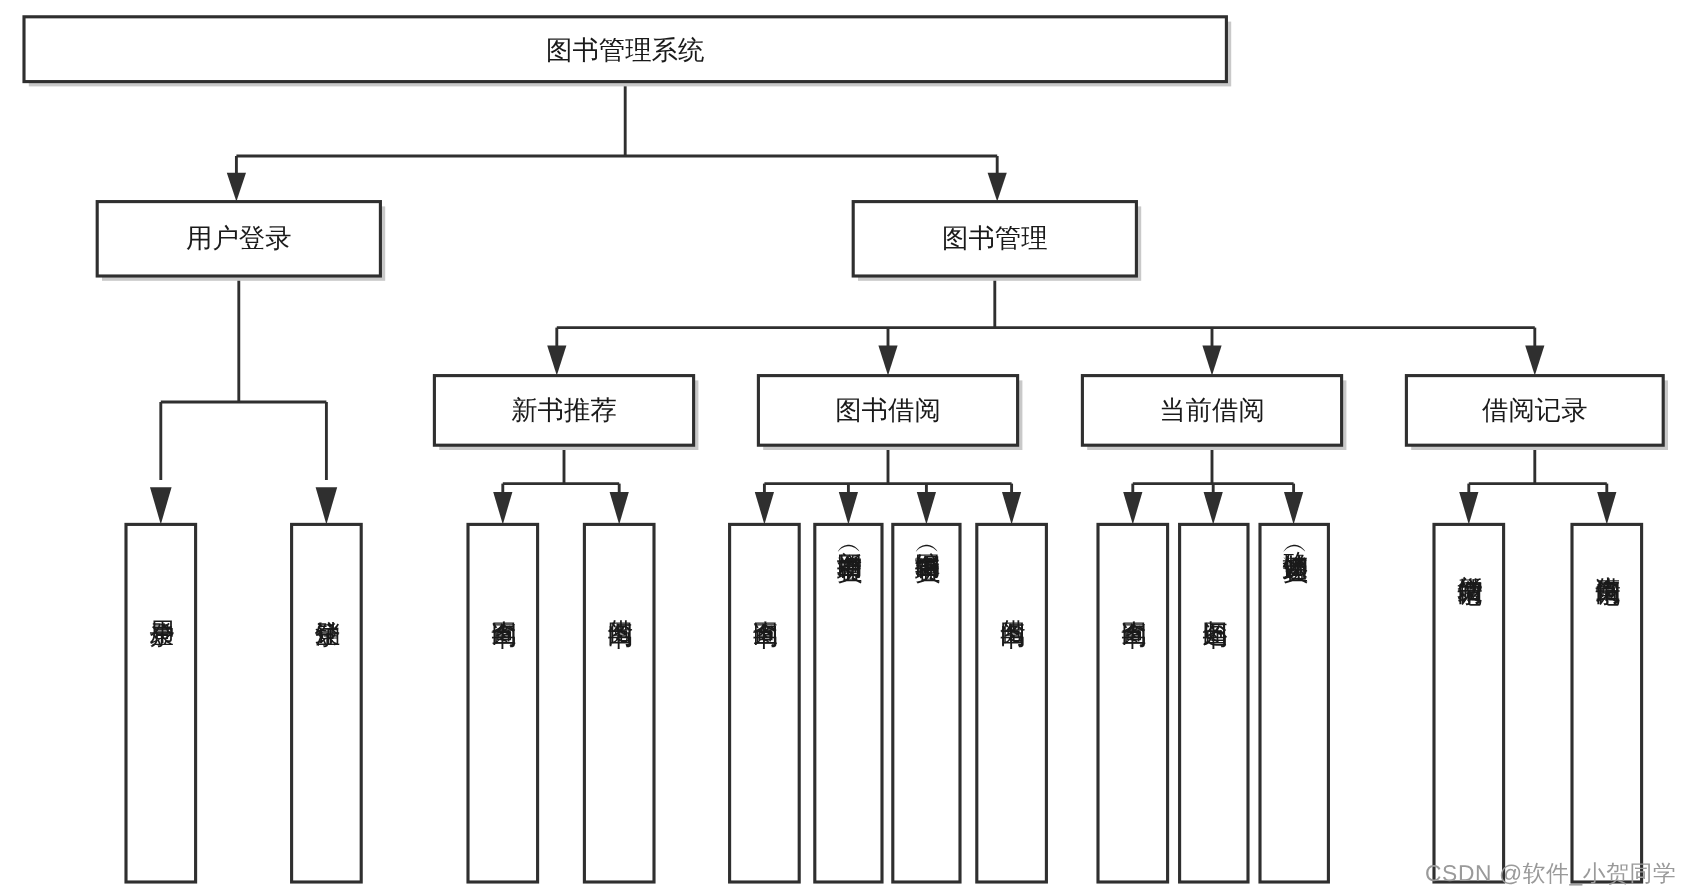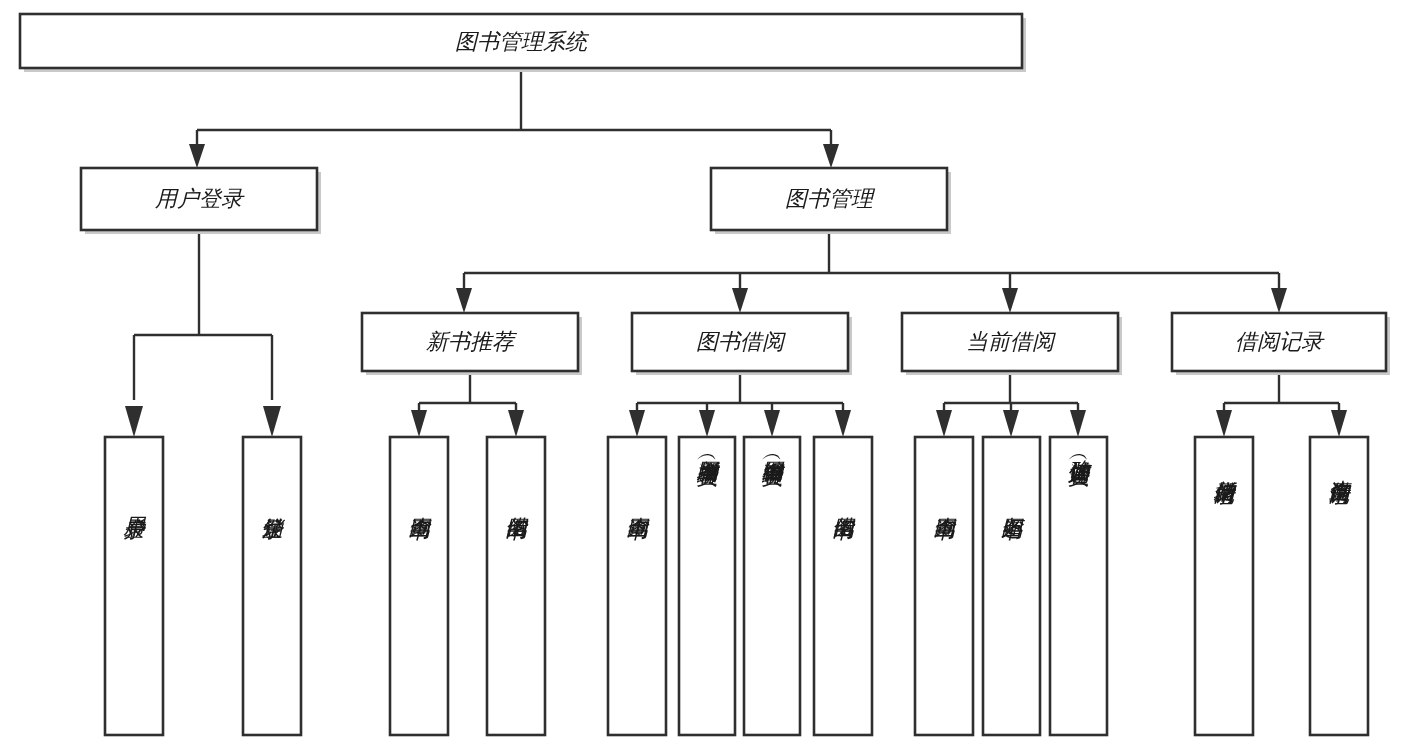--- a/index.html
+++ b/index.html
@@ -12,21 +12,20 @@
     height: 747px;
     font-family: "Liberation Sans", "DejaVu Sans", sans-serif;
     overflow: hidden;
     position: relative;
   }
   #diagram-root {
     position: absolute;
     left: 0; top: 0;
     width: 1405px;
     height: 747px;
-    font-style: italic;
   }
   svg.diagram {
     display: block;
     width: 1405px;
     height: 747px;
   }
   .node-box {
     fill: #ffffff;
     stroke: #2f2f2f;
     stroke-width: 2.6;
@@ -276,14 +275,15 @@
   <div class="vert-label-wrap" style="left:1050px; top:443px; width:57px; height:292px;">
     <span class="vert-label">确认归还（管理员）</span>
   </div>
   <div class="vert-label-wrap" style="left:1195px; top:463px; width:58px; height:272px;">
     <span class="vert-label">新增借阅记录</span>
   </div>
   <div class="vert-label-wrap" style="left:1310px; top:463px; width:58px; height:272px;">
     <span class="vert-label">查询借阅记录</span>
   </div>
 
+  <div class="watermark">CSDN @软件_小贺同学</div>
 
 </div>
 
 </body></html>

